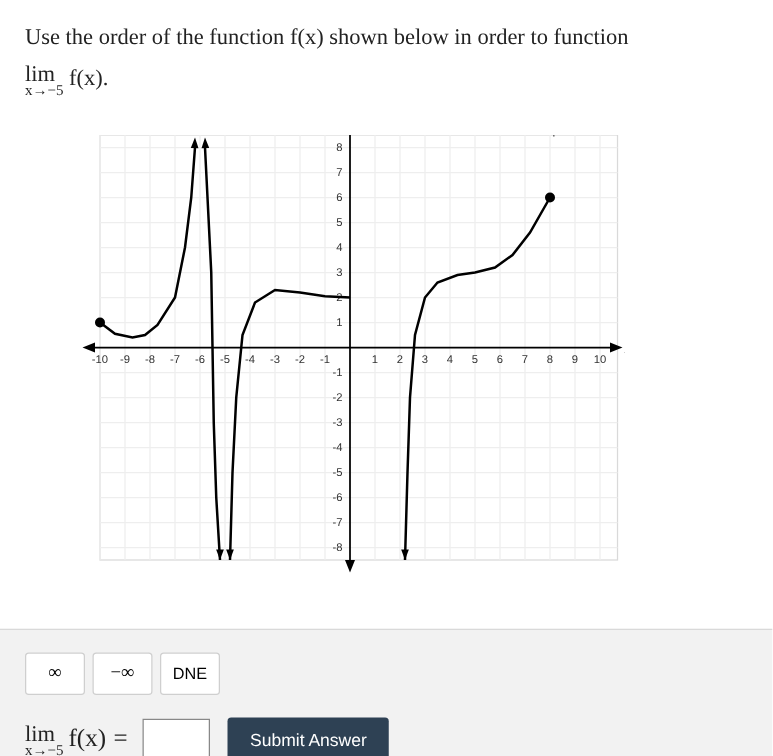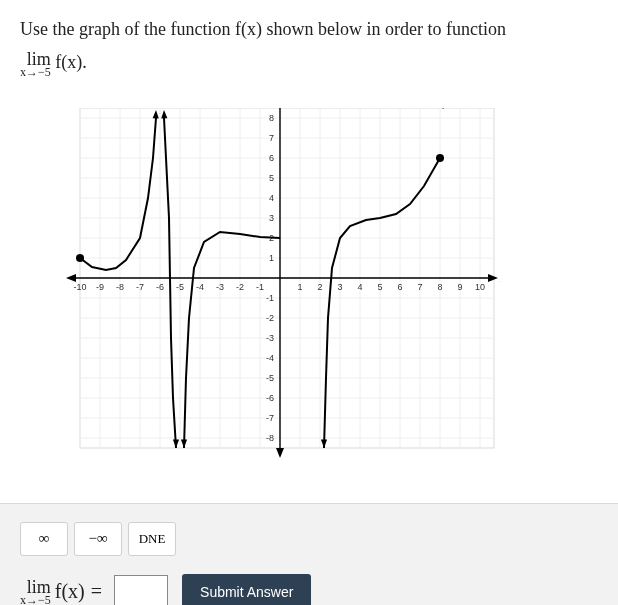--- a/index.html
+++ b/index.html
@@ -8,21 +8,21 @@
     padding: 16px 20px;
     font-family: Georgia, 'Times New Roman', serif;
     font-size: 18px;
     color: #222;
     width: 618px;
     background: #fff;
   }
   .prompt { line-height: 1.5; margin-bottom: 6px; }
   .math-i { font-family: 'Times New Roman', serif; }
   .limit-expr { display: inline-block; vertical-align: middle; line-height: 1; }
-  .limit-top { display: block; text-align: right; font-size: 18px; }
+  .limit-top { display: block; text-align: left; font-size: 18px; }
   .limit-bot { display: block; text-align: right; font-size: 12px; margin-top: -2px; }
   .chart-wrap { margin: 30px 0 30px 40px; }
   .answer-zone {
     background: #f2f2f2;
     border-top: 1px solid #d9d9d9;
     padding: 18px 20px 22px 20px;
     margin: 0 -20px;
   }
   .chip-row { display: flex; gap: 6px; margin-bottom: 18px; }
   .chip {
@@ -54,21 +54,21 @@
     border-radius: 3px;
     cursor: pointer;
     font-family: Arial, sans-serif;
   }
   svg text { font-family: Arial, sans-serif; }
 </style>
 </head>
 <body>
 
 <div class="prompt">
-  <span>Use the graph of the function </span><span class="math-i">f(x)</span><span> shown below in order to function</span>
+  <span>Use the order of the function </span><span class="math-i">f(x)</span><span> shown below in order to function</span>
 </div>
 <div class="prompt">
   <span class="limit-expr">
     <span class="limit-top">lim</span>
     <span class="limit-bot math-i">x→−5</span>
   </span>
   <span class="math-i">f(x)</span><span>.</span>
 </div>
 
 <div class="chart-wrap">
@@ -168,21 +168,21 @@
       <polygon points="116,340 112.91391973290094,331.5456455843736 119.08608026709906,331.5456455843736" fill="#000"></polygon>
       <polygon points="124,340 120.91391973290094,331.5456455843736 127.08608026709906,331.5456455843736" fill="#000"></polygon>
       <polygon points="264,340 260.9139197329009,331.5456455843736 267.0860802670991,331.5456455843736" fill="#000"></polygon>
     </svg>
 </div>
 
 <div class="answer-zone">
   <div class="chip-row">
     <button class="chip">∞</button>
     <button class="chip">−∞</button>
-    <button class="chip" style="font-family:Liberation Serif, serif;font-size:13px;">DNE</button>
+    <button class="chip" style="font-family:Liberation Sans, sans-serif;font-size:13px;">DNE</button>
   </div>
   <div class="answer-row">
     <div class="answer-label">
       <span class="limit-expr">
         <span class="limit-top">lim</span>
         <span class="limit-bot math-i">x→−5</span>
       </span>
       <span style="width:4px;display:inline-block"></span>
       <span class="math-i">f(x)</span>
       <span style="margin:0 6px;">=</span>

